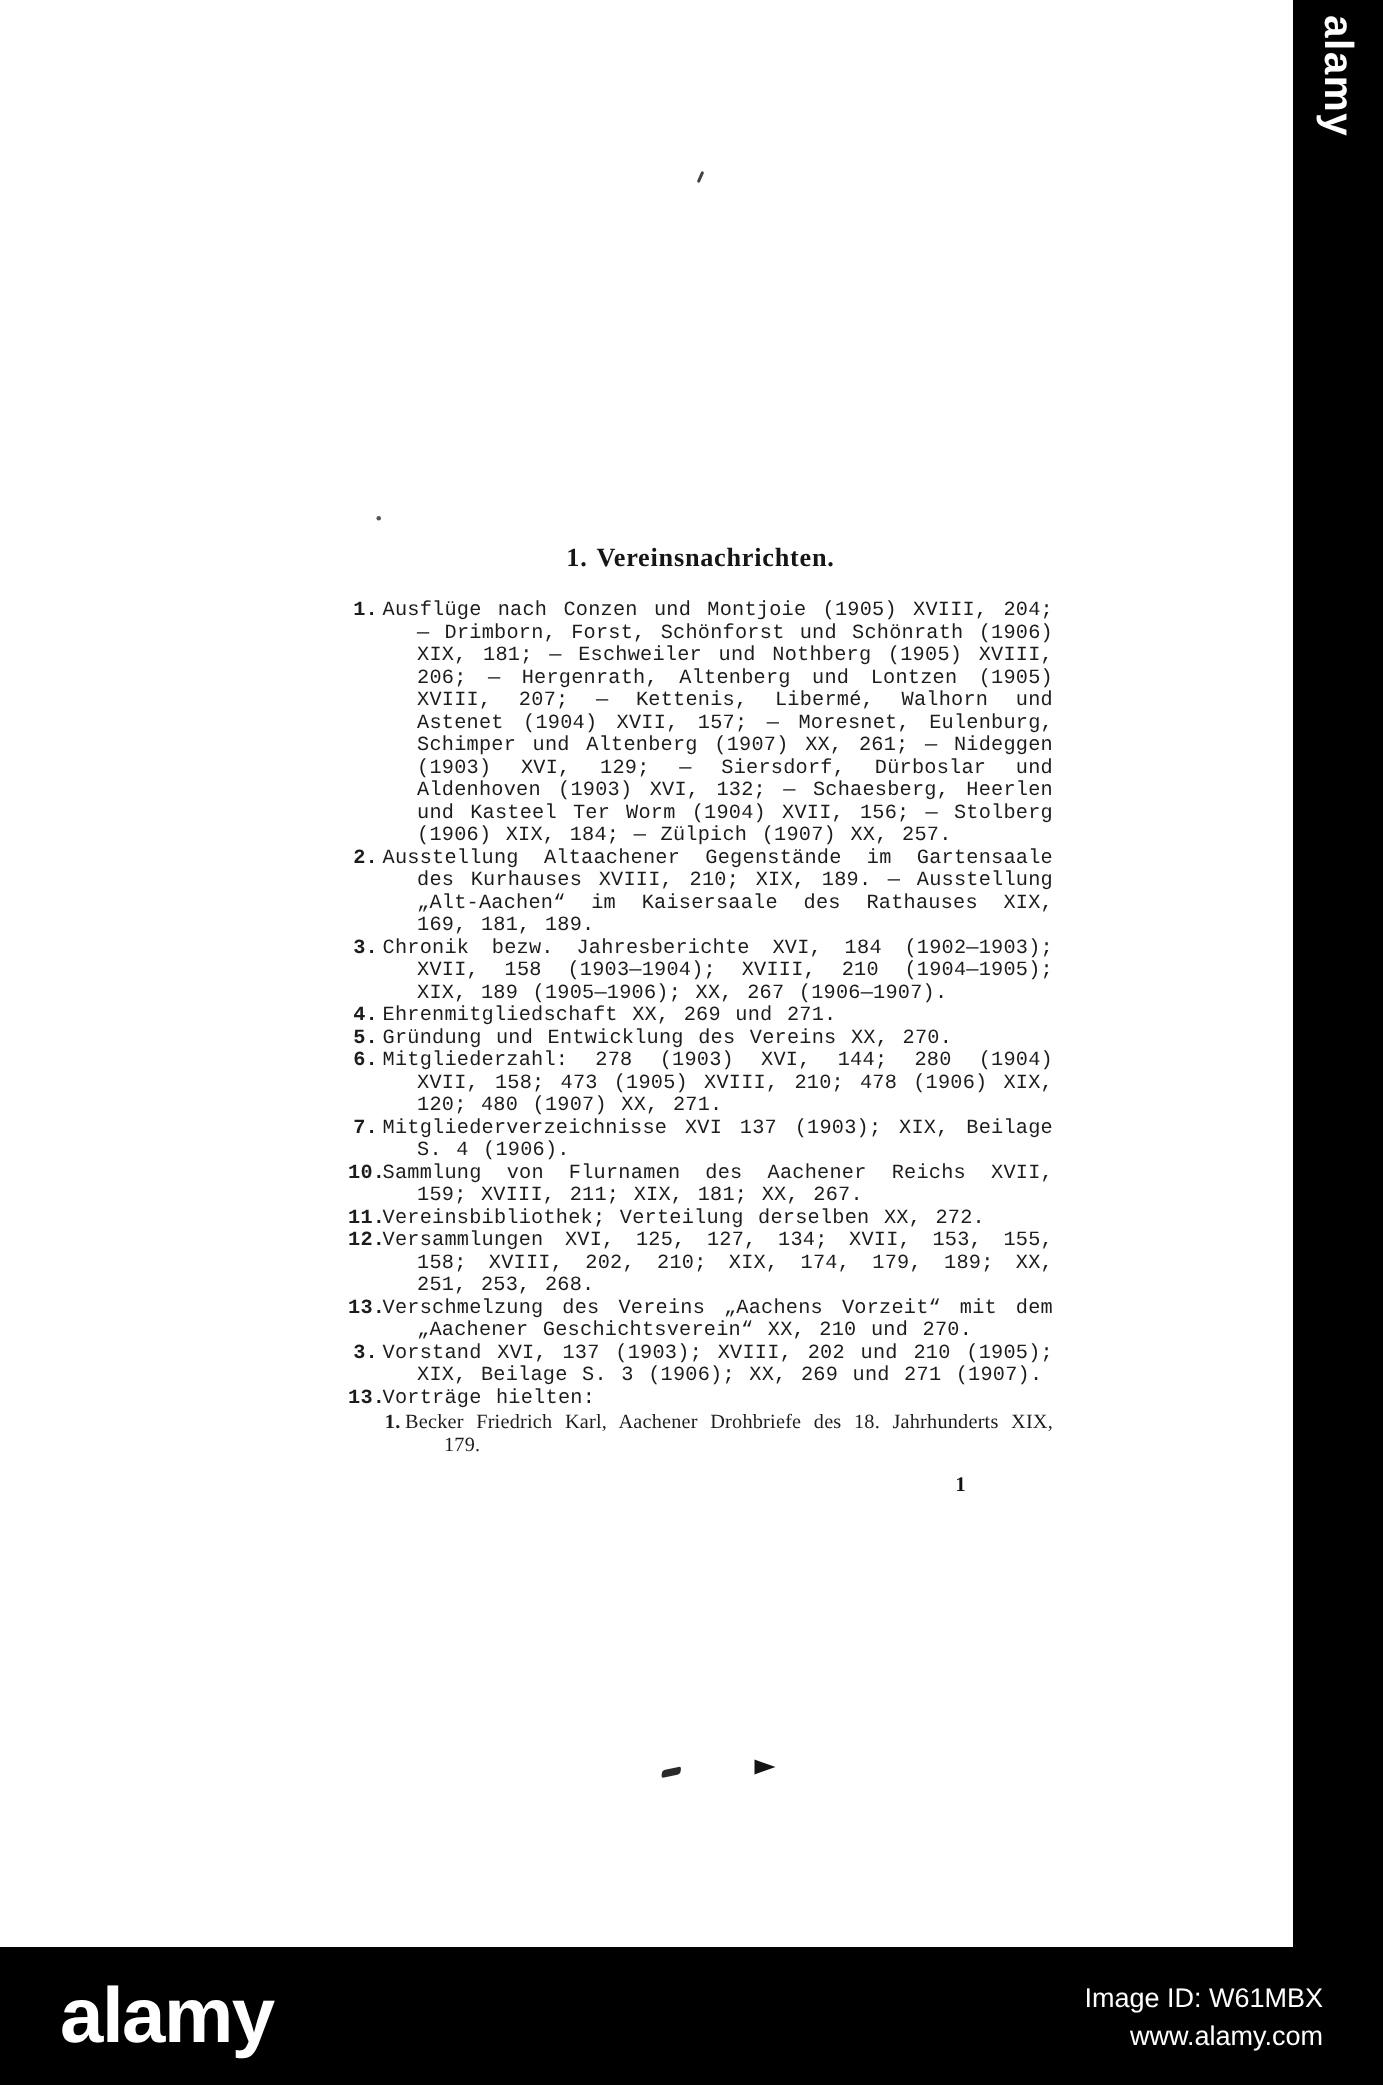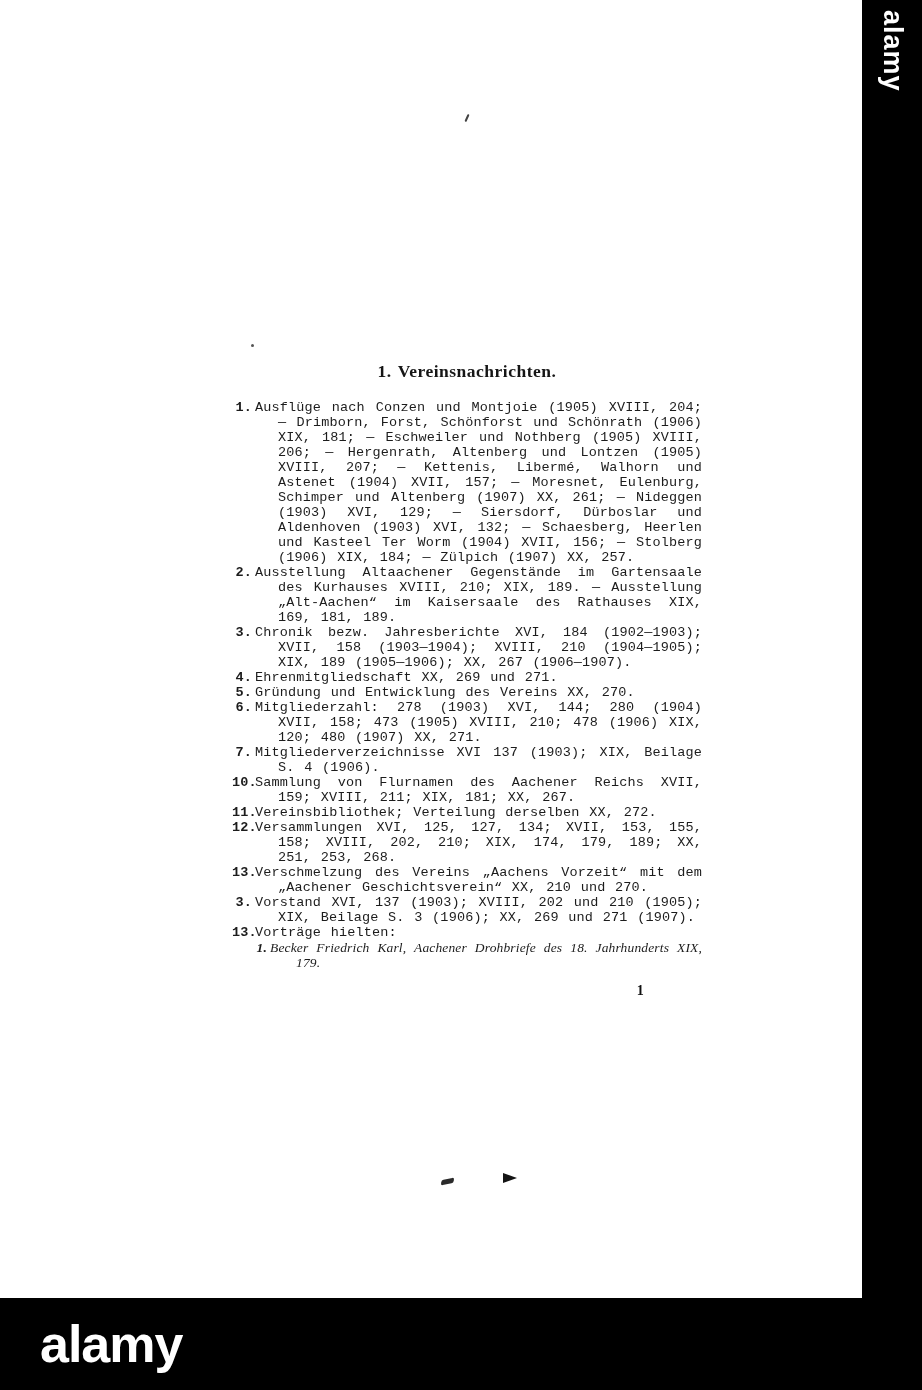--- a/index.html
+++ b/index.html
@@ -41,21 +41,20 @@
     width: 20px;
     text-align: right;
     margin-right: 3px;
     text-indent: 0;
     font-weight: bold;
   }
   .sub-entry {
     padding-left: 64px;
     text-indent: -49px;
     text-align: justify;
-    font-style: italic;
   }
   .sub-entry .marker {
     display: inline-block;
     width: 20px;
     text-align: right;
     margin-right: 3px;
     text-indent: 0;
     font-weight: bold;
   }
   .page-number {
@@ -154,15 +153,19 @@
 
     <div class="page-number">1</div>
   </div>
 
   <div class="alamy-strip">
     <div class="strip-brand">alamy</div>
   </div>
 
   <div class="alamy-bar">
     <div class="bar-brand">alamy</div>
+    <div class="bar-meta">
+      <span>Image ID: W61MBX</span>
+      <span>www.alamy.com</span>
+    </div>
   </div>
 
 </div>
 
 </body></html>

